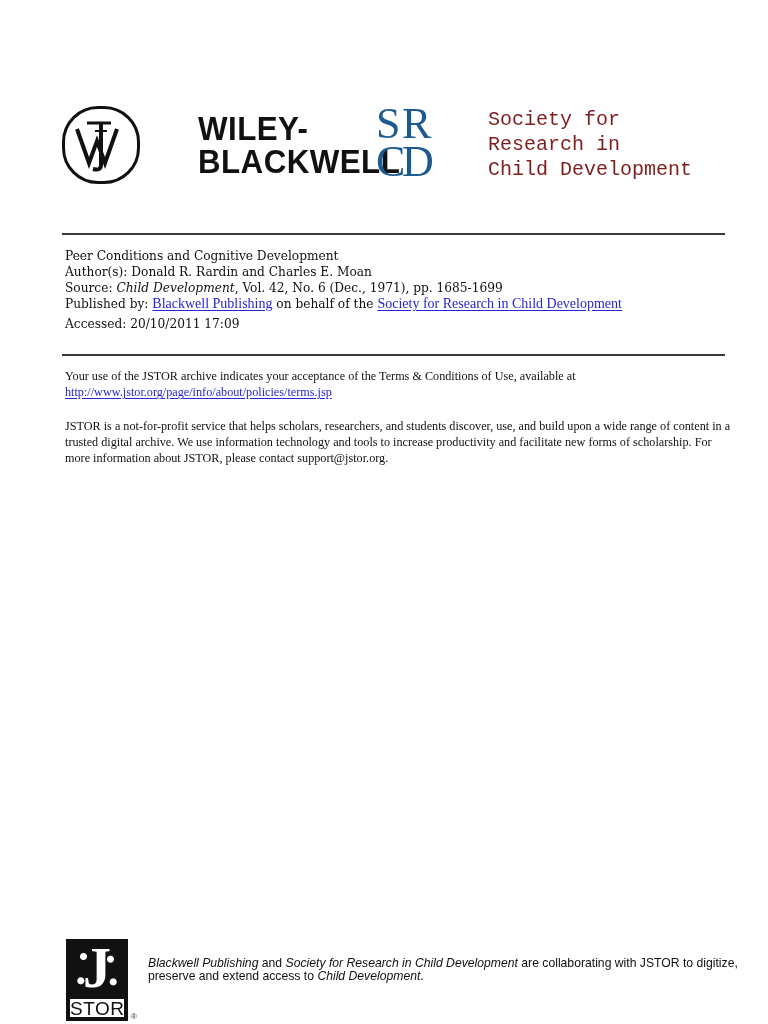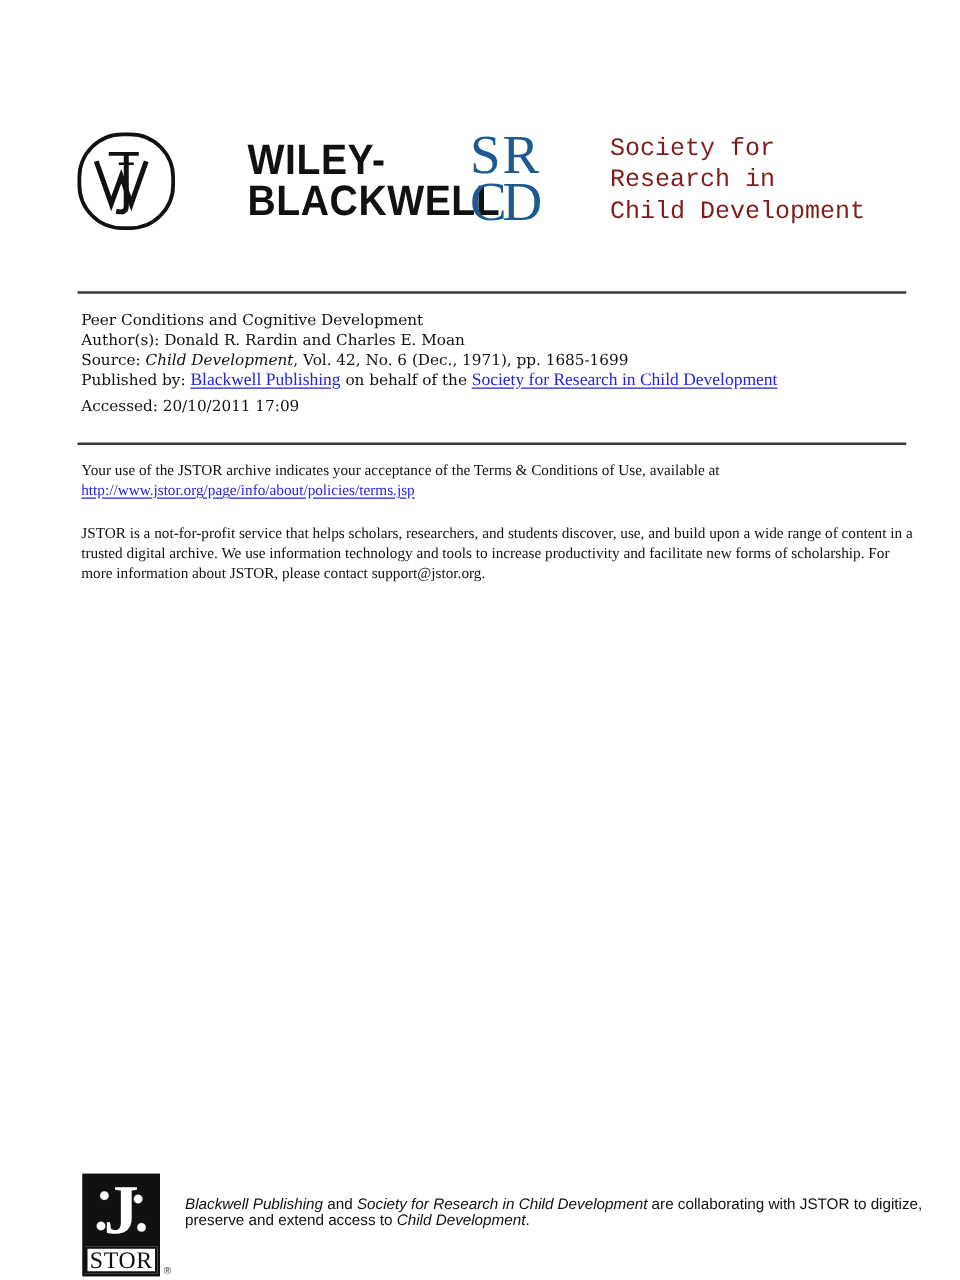--- a/index.html
+++ b/index.html
@@ -137,21 +137,21 @@
       line-height: 58px;
       color: #fff;
     }
     .jstor-logo .stor {
       position: absolute;
       left: 0; bottom: 0; width: 58px; height: 22px;
       background: #fff;
       border: 2px solid #111;
       box-sizing: border-box;
       text-align: center;
-      font-family: Liberation Serif, serif;
+      font-family: Liberation Sans, sans-serif;
       font-size: 19px;
       line-height: 19px;
       color: #111;
       letter-spacing: 0.5px;
     }
     .registered {
       left: 131px; top: 1012px;
       font-family: "Liberation Sans", sans-serif;
       font-size: 8px;
       color: #333;

